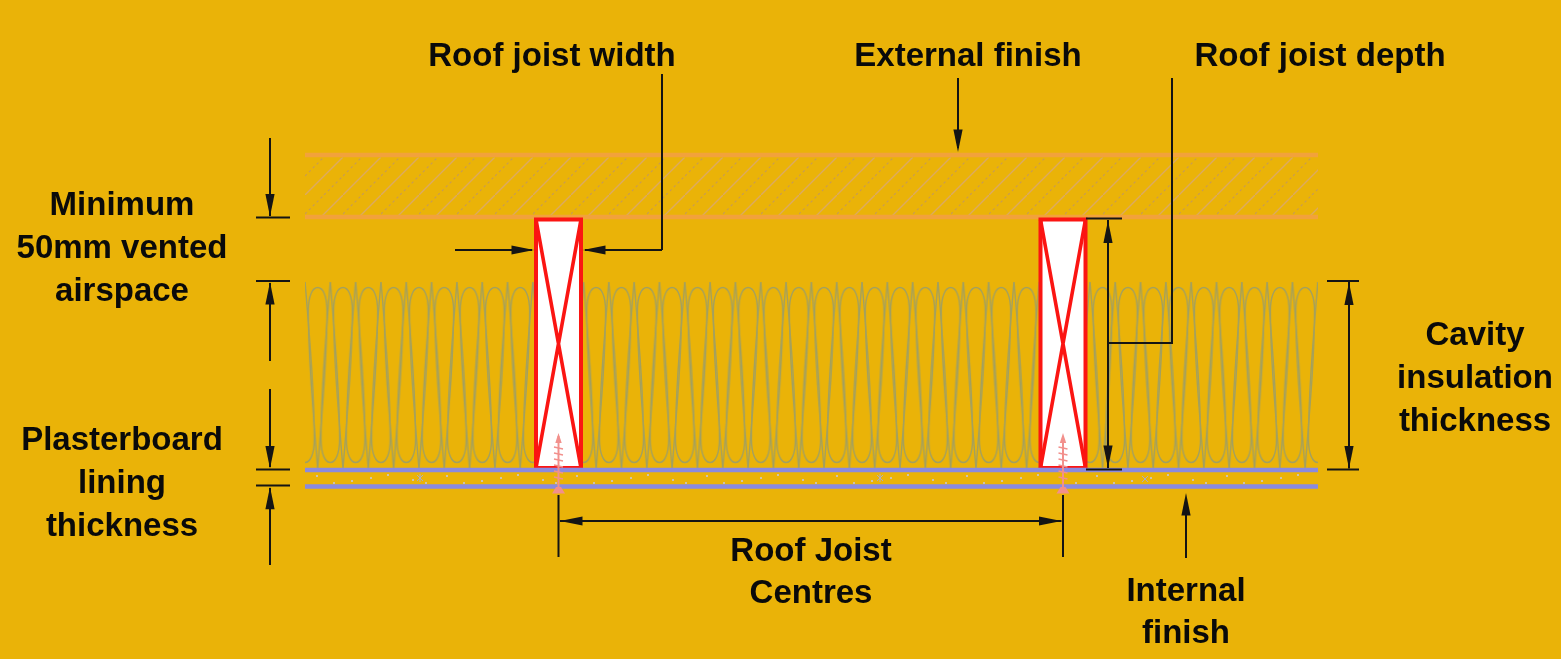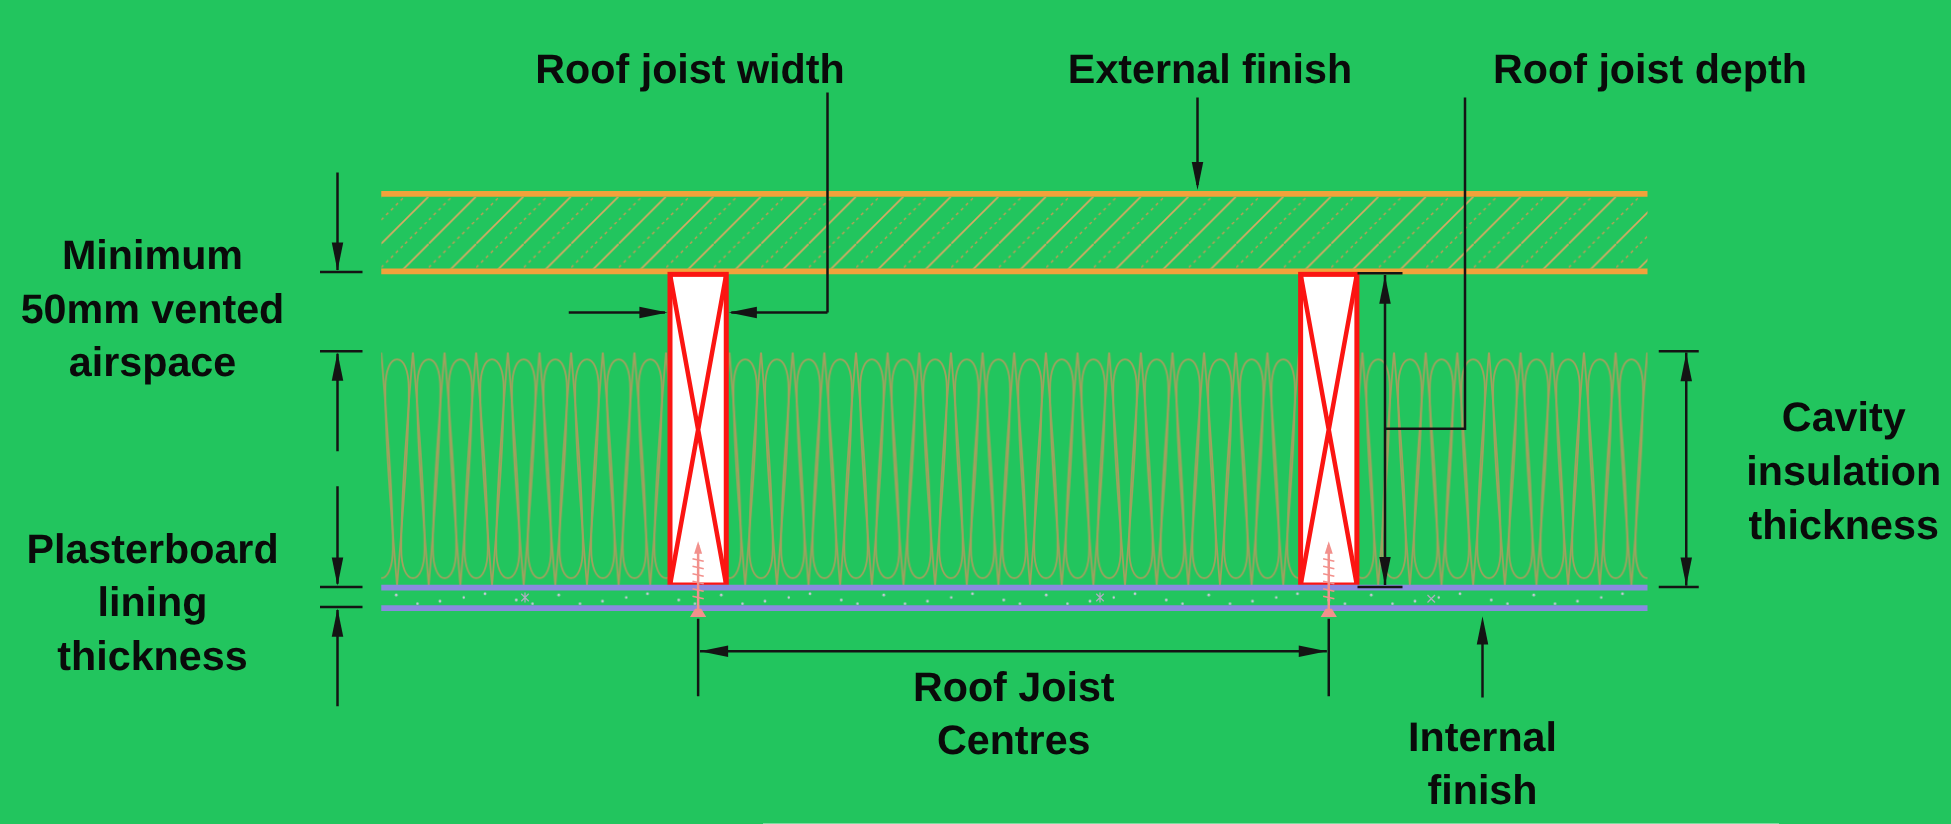--- a/index.html
+++ b/index.html
@@ -1,16 +1,16 @@
 <!DOCTYPE html>
 <html style="--c-orange: #F2A23B; --c-hatch: #DBA962; --c-hatch2: #C69A55; --c-red: #FB1512; --c-purple: #8A8ADF; --c-olive: #A3A05E; --c-screw: #F2908C; --c-dim: #141414;"><head>
 <meta charset="utf-8">
 <style>
   html,body{margin:0;padding:0;background:#ffffff;}
-  .stage{position:relative;width:1561px;height:659px;background:#22c55e;overflow:hidden;
+  .stage{position:relative;width:1561px;height:659px;background:#eab308;overflow:hidden;
          font-family:"Liberation Sans",sans-serif;}
   text.lbl{font-family:"Liberation Sans",sans-serif;font-weight:bold;font-size:33px;
            fill:#0a0a0a;text-anchor:middle;}
   .dim{stroke:var(--c-dim,#141414);stroke-width:2;fill:none;stroke-linecap:butt;}
   .ah{fill:var(--c-dim,#141414);stroke:none;}
   .orangeline{stroke:var(--c-orange,#F2A23B);stroke-width:4.6;fill:none;}
   .hatchline{stroke:var(--c-hatch,#DBA962);stroke-width:1.3;fill:none;}
   .hatchline2{stroke:var(--c-hatch2,#C69A55);stroke-width:1.1;fill:none;stroke-dasharray:2.5,3;}
   .redframe{stroke:var(--c-red,#FB1512);stroke-width:4;fill:#ffffff;}
   .redbrace{stroke:var(--c-red,#FB1512);stroke-width:3.6;fill:none;}

